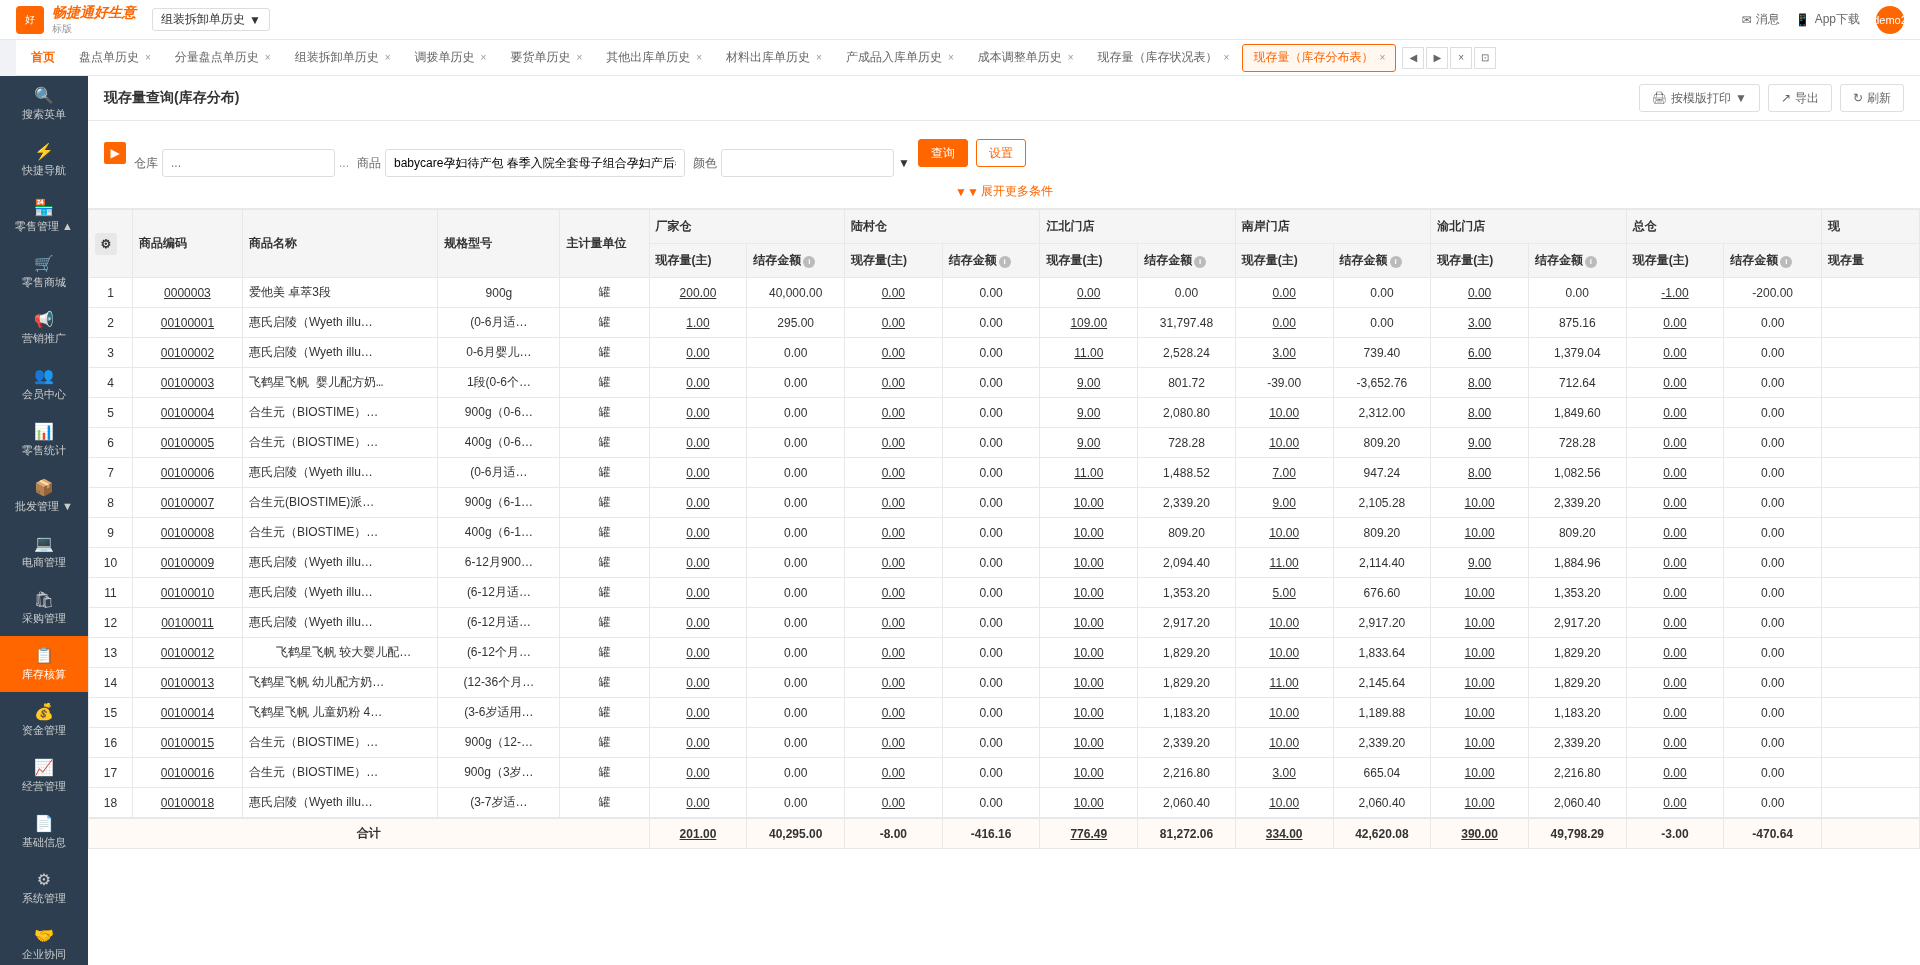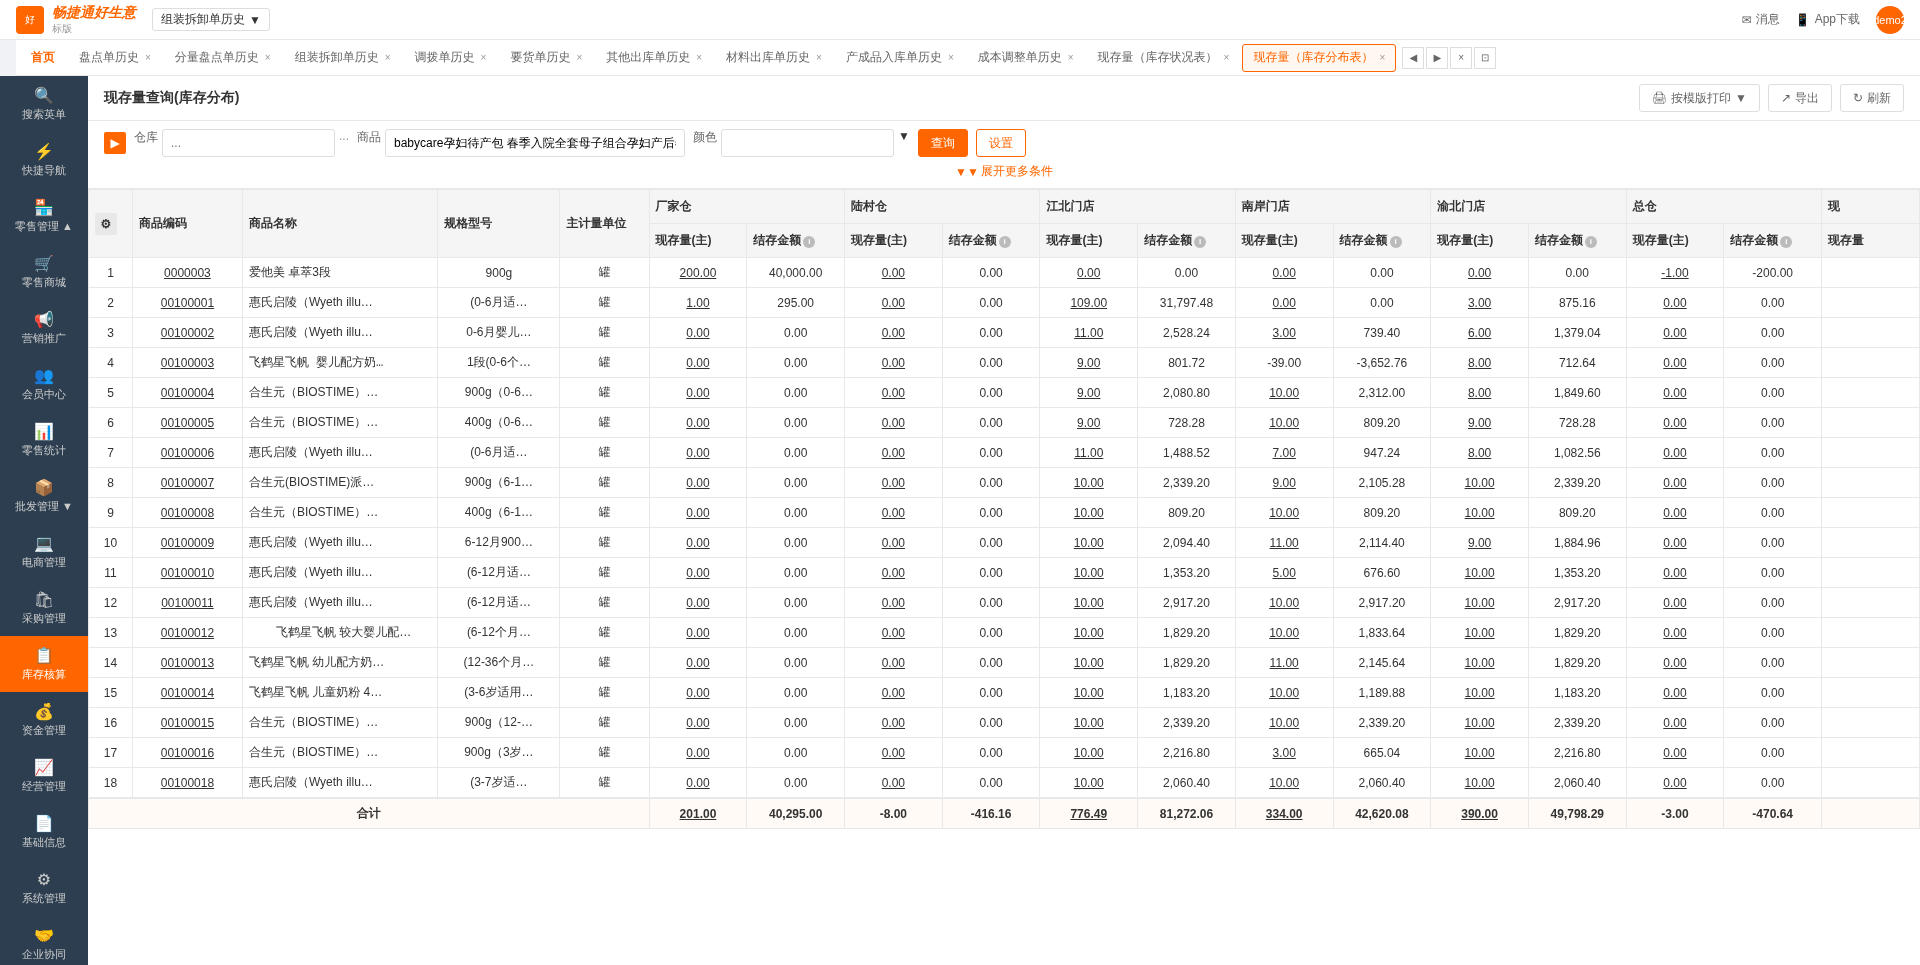--- a/index.html
+++ b/index.html
@@ -41,21 +41,21 @@
     
     .page-header { background: #fff; padding: 8px 16px; display: flex; align-items: center; justify-content: space-between; border-bottom: 1px solid #e8e8e8; }
     .page-title { font-size: 14px; font-weight: bold; color: #333; }
     .header-actions { display: flex; gap: 8px; align-items: center; }
     .btn-action { height: 28px; padding: 0 12px; border: 1px solid #ddd; background: #fff; cursor: pointer; border-radius: 3px; font-size: 12px; color: #666; display: flex; align-items: center; gap: 4px; }
     .btn-primary { background: #ff6600; color: #fff; border-color: #ff6600; }
 
     
     .filter-bar { background: #fff; padding: 8px 16px; border-bottom: 1px solid #e8e8e8; }
     .filter-row { display: flex; align-items: center; gap: 8px; flex-wrap: wrap; }
-    .filter-item { display: flex; align-items: flex-start; gap: 4px; }
+    .filter-item { display: flex; align-items: center; gap: 4px; margin-top: 20px; }
     .filter-label { color: #666; font-size: 12px; white-space: nowrap; }
     .filter-input { height: 28px; border: 1px solid #ddd; border-radius: 3px; padding: 0 8px; font-size: 12px; min-width: 80px; }
     .filter-input-wide { min-width: 300px; }
     .filter-expand { color: #ff6600; cursor: pointer; font-size: 12px; display: flex; align-items: center; gap: 2px; }
     .filter-toggle { width: 22px; height: 22px; background: #ff6600; color: #fff; border: none; cursor: pointer; border-radius: 2px; display: flex; align-items: center; justify-content: center; font-size: 12px; }
     .filter-dots { color: #999; }
 
     
     .table-container { flex: 1; overflow: auto; background: #fff; }
     .data-table { width: 100%; border-collapse: collapse; font-size: 12px; }

